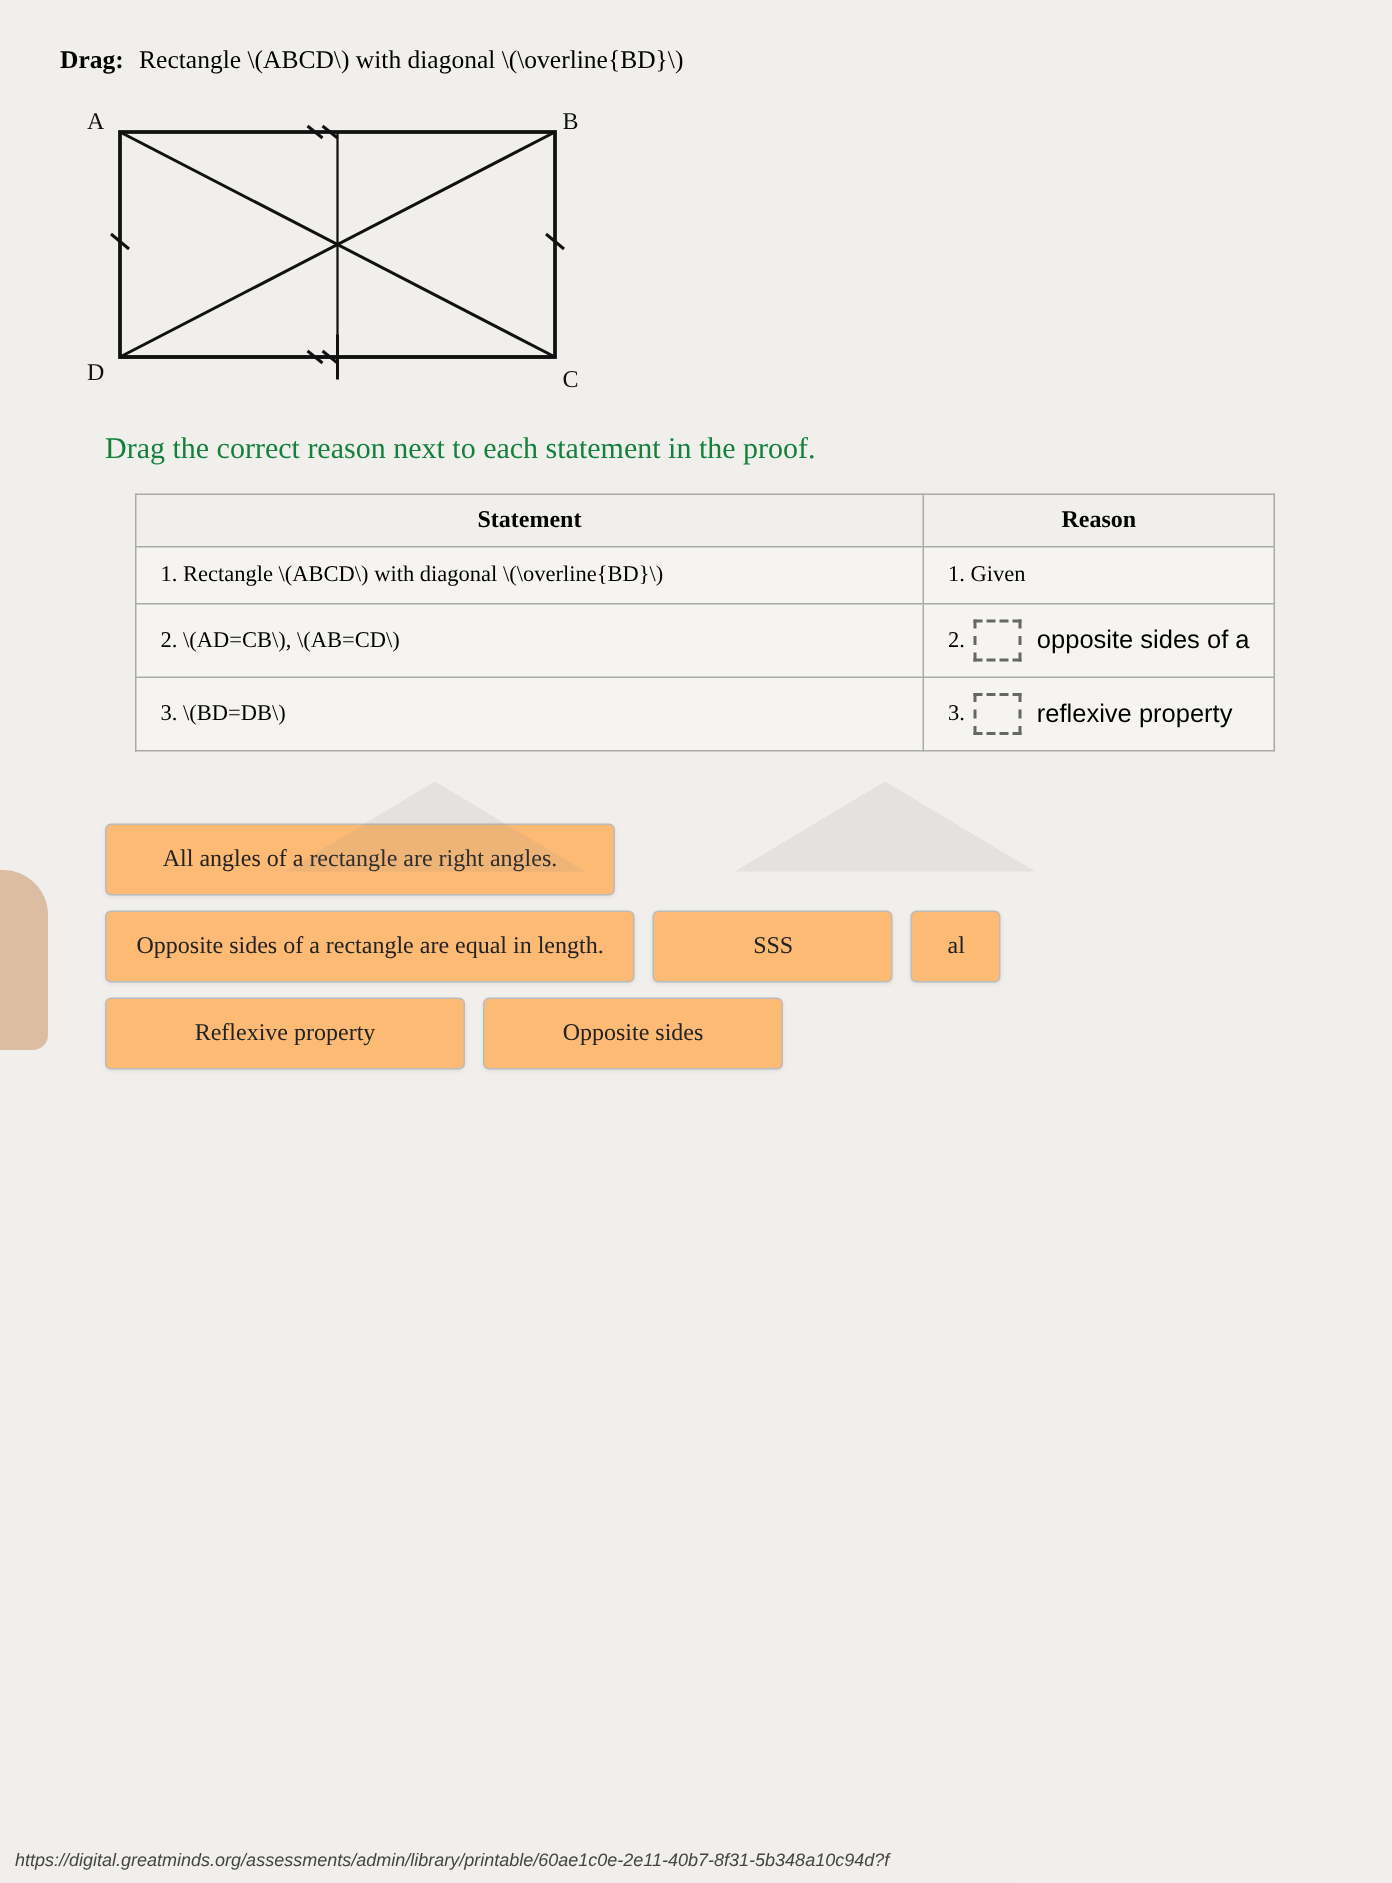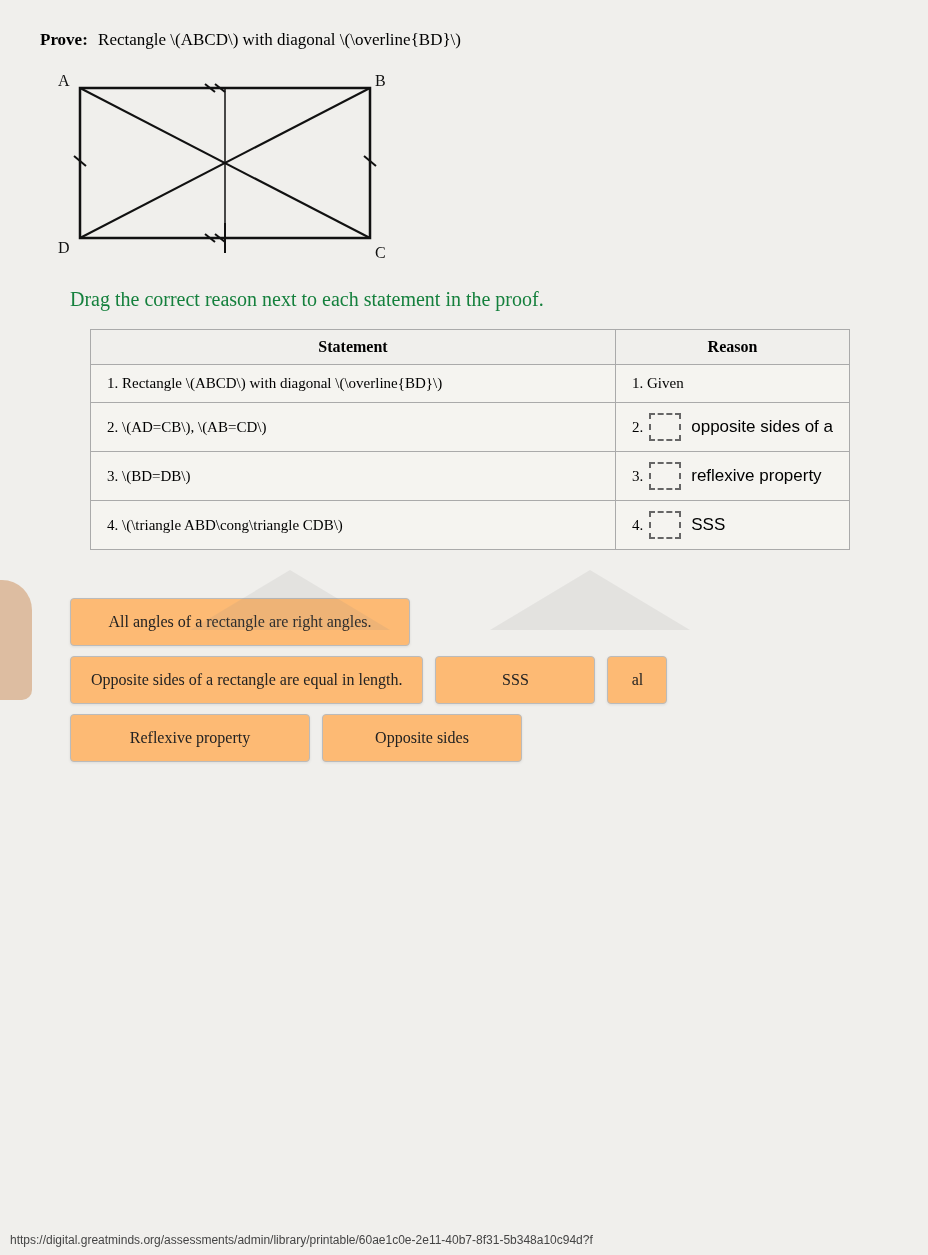--- a/index.html
+++ b/index.html
@@ -129,20 +129,21 @@
     .url-bar {
       position: absolute;
       bottom: 8px;
       left: 0;
       right: 0;
       font-size: 12px;
       color: #444;
       text-align: left;
       padding-left: 10px;
       font-family: Arial, sans-serif;
+      font-style: italic;
     }
     
     .diagram-svg {
       position: absolute;
       top: 0; left: 0;
       width: 100%; height: 100%;
     }
     
     .tiles-row-1 {
       display: flex;
@@ -173,21 +174,21 @@
       border-radius: 30px 30px 10px 10px;
       opacity: 0.7;
     }
   </style>
 </head>
 <body>
 
 <div class="page">
 
   <div class="given-line">
-    <span class="given-label">Prove:</span>
+    <span class="given-label">Drag:</span>
     <span style="margin-left:6px;">Rectangle \(ABCD\) with diagonal \(\overline{BD}\)</span>
   </div>
 
 
   <div class="diagram-area">
     <svg class="diagram-svg" viewBox="0 0 380 220">
 
       <rect x="40" y="30" width="290" height="150" fill="none" stroke="#111" stroke-width="2.5"></rect>
 
       <line x1="40" y1="30" x2="330" y2="180" stroke="#111" stroke-width="2"></line>
@@ -261,33 +262,20 @@
           </td>
           <td class="reason-cell">
             <div class="reason-box">
               <span>3.</span>
               <span class="dashed-box"></span>
               <span class="handwritten">reflexive property</span>
             </div>
           </td>
         </tr>
 
-        <tr>
-          <td>
-            <span>4. </span>
-            <span>\(\triangle ABD\cong\triangle CDB\)</span>
-          </td>
-          <td class="reason-cell">
-            <div class="reason-box">
-              <span>4.</span>
-              <span class="dashed-box"></span>
-              <span class="handwritten">SSS</span>
-            </div>
-          </td>
-        </tr>
       </tbody>
     </table>
   </div>
 
   <div style="position:relative; margin-top:10px; margin-left:60px;">
     <svg width="760" height="80" viewBox="0 0 760 80" style="opacity:0.12; position:absolute; top:0; left:0;">
       <polygon points="200,10 100,70 300,70" fill="#888"></polygon>
       <polygon points="500,10 400,70 600,70" fill="#888"></polygon>
     </svg>
   </div>

